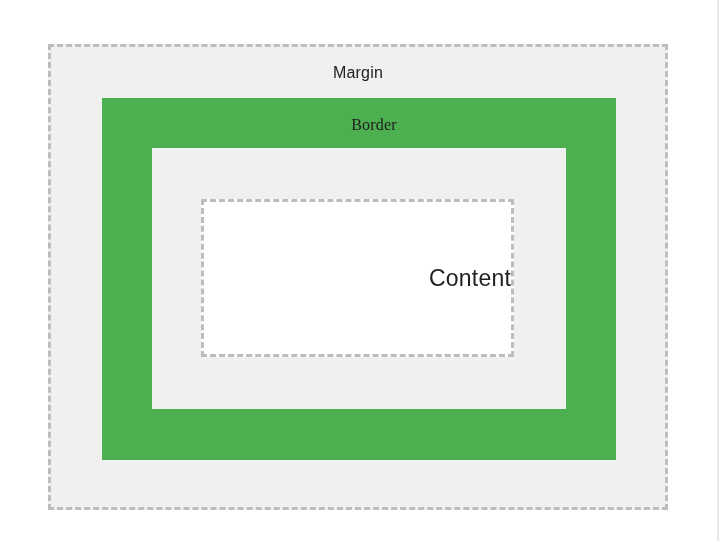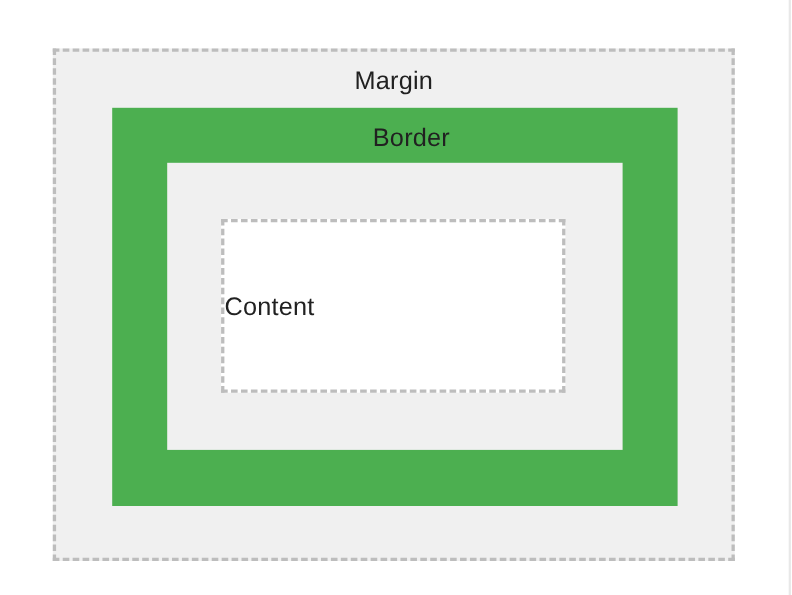--- a/index.html
+++ b/index.html
@@ -39,33 +39,33 @@
     width: 414px; height: 261px;
     background: var(--area-fill);
   }
   .content-box {
     left: 201px; top: 199px;
     width: 313px; height: 158px;
     background: var(--page-bg);
     border: 3px dashed var(--dash);
     display: flex;
     align-items: center;
-    justify-content: flex-start;
+    justify-content: flex-end;
   }
   .box-label {
     position: absolute;
-    font-size: 23px;
+    font-size: 16px;
     line-height: 30px;
     color: var(--text);
     text-align: center;
     letter-spacing: 0.2px;
     white-space: nowrap;
   }
   .margin-label  { left: 48px;  top: 58px;  width: 620px; }
-  .border-label  { left: 102px; top: 110px; width: 544px; }
+  .border-label  { left: 102px; top: 110px; width: 544px; font-family: Liberation Serif, serif; }
   .padding-label { left: 152px; top: 158px; width: 414px; }
   .content-label {
     position: static;
     font-size: 23px;
     line-height: 30px;
     color: var(--text);
     letter-spacing: 0.2px;
   }
   .page-edge-line {
     position: absolute;

